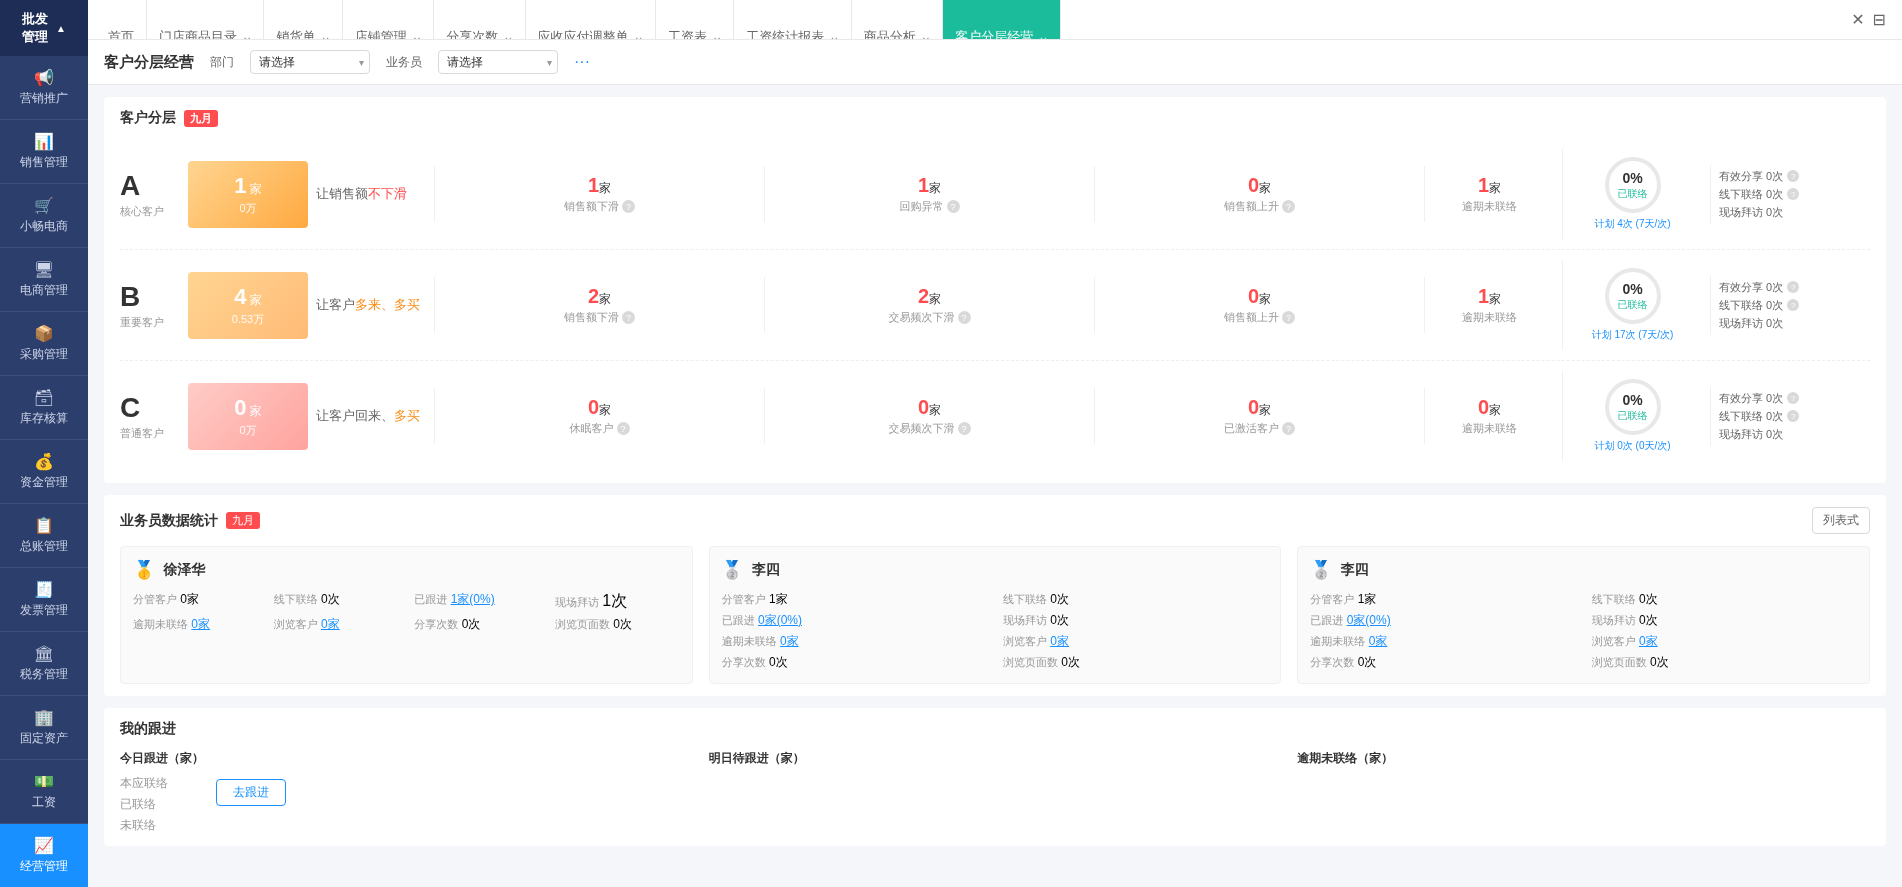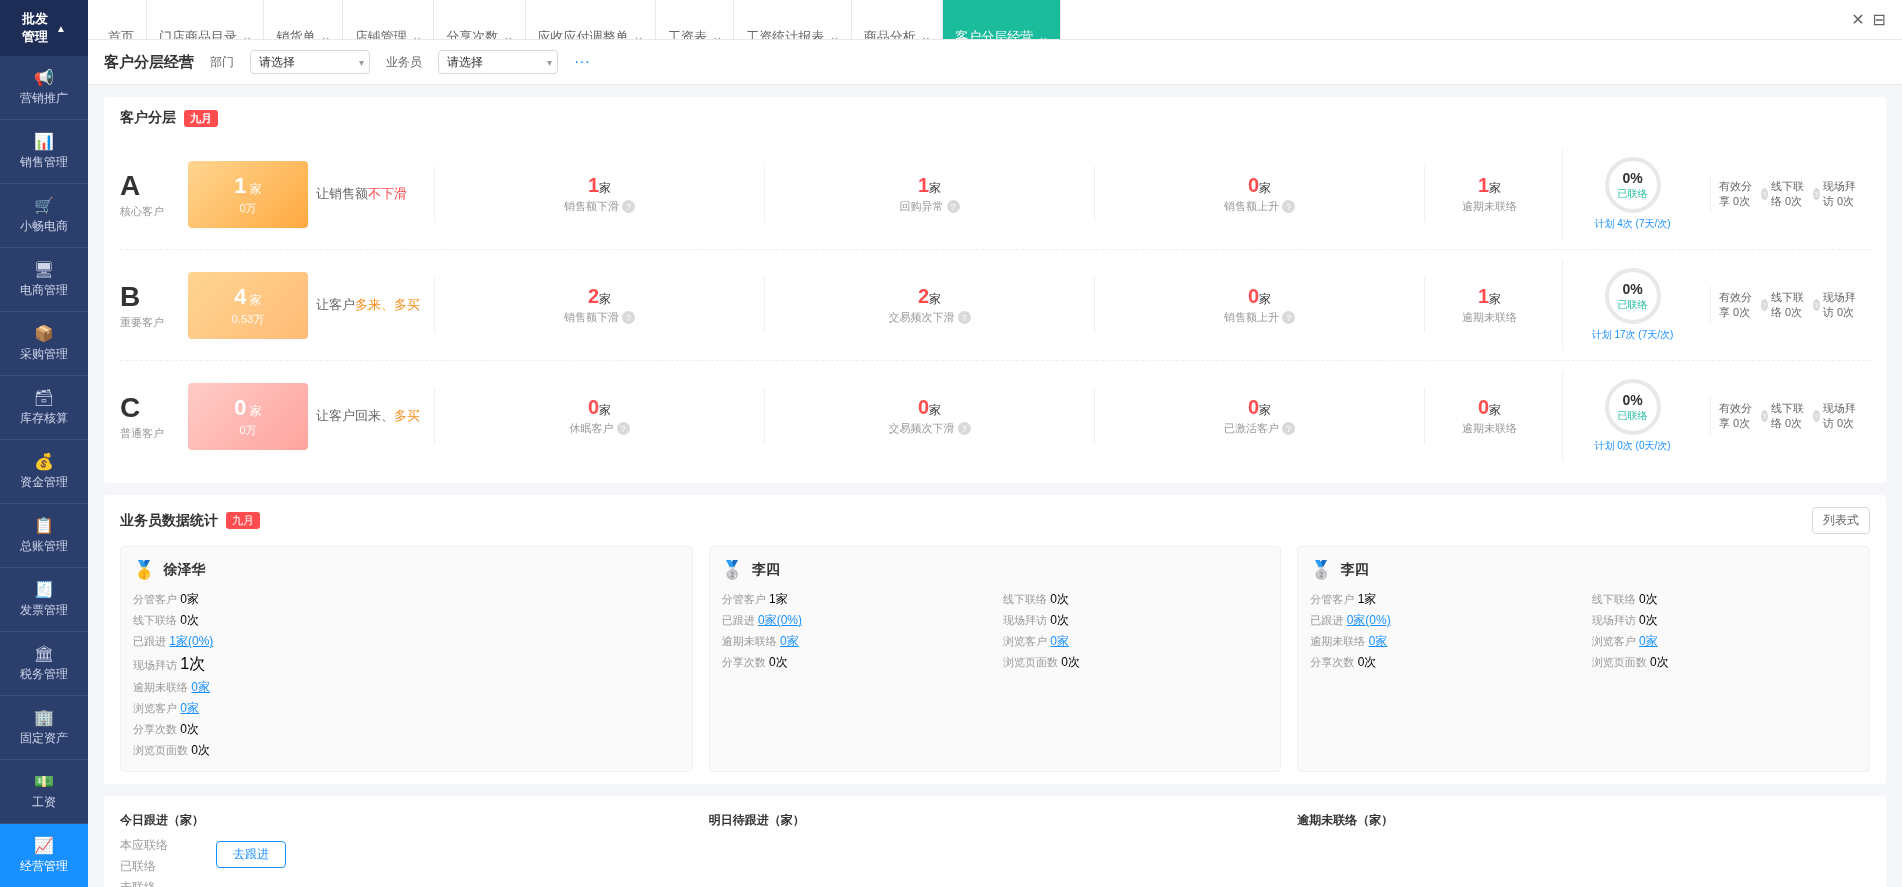--- a/index.html
+++ b/index.html
@@ -242,21 +242,21 @@
     .circle-sub { font-size: 10px; color: #1890ff; margin-top: 2px; }
 
     .extra-stats {
       width: 160px;
       flex-shrink: 0;
       padding: 4px 8px;
       border-left: 1px solid #f0f0f0;
       font-size: 11px;
       color: #666;
       display: flex;
-      flex-direction: row;
+      flex-direction: column;
       gap: 3px;
       justify-content: center;
     }
     .extra-stat-row { display: flex; align-items: center; gap: 4px; }
     .extra-stat-row .info-icon-small { width: 12px; height: 12px; border-radius: 50%; background: #d9d9d9; color: #fff; font-size: 8px; display: inline-flex; align-items: center; justify-content: center; }
 
     
     .biz-stats-grid {
       display: grid;
       grid-template-columns: repeat(3, 1fr);
@@ -621,21 +621,21 @@
         </div>
         <button class="btn-list-view">列表式</button>
       </div>
       <div class="biz-stats-grid">
 
         <div class="biz-card">
           <div class="biz-card-header">
             <span class="medal-icon">🥇</span>
             <span>徐泽华</span>
           </div>
-          <div style="display:grid;grid-template-columns:1fr;gap:4px 16px;">
+          <div style="display:grid;grid-template-columns:1fr 1fr 1fr 1fr;gap:4px 16px;">
             <div><span style="color:#999;font-size:11px;">分管客户</span> <span style="font-size:12px;">0家</span></div>
             <div><span style="color:#999;font-size:11px;">线下联络</span> <span style="font-size:12px;">0次</span></div>
             <div><span style="color:#999;font-size:11px;">已跟进</span> <span style="font-size:12px;color:#1890ff;text-decoration:underline;cursor:pointer;">1家(0%)</span></div>
             <div><span style="color:#999;font-size:11px;">现场拜访</span> <span style="font-size:16px;text-align:right;">1次</span></div>
             <div><span style="color:#999;font-size:11px;">逾期未联络</span> <span style="font-size:12px;color:#1890ff;text-decoration:underline;cursor:pointer;">0家</span></div>
             <div><span style="color:#999;font-size:11px;">浏览客户</span> <span style="font-size:12px;color:#1890ff;text-decoration:underline;cursor:pointer;">0家</span></div>
             <div><span style="color:#999;font-size:11px;">分享次数</span> <span style="font-size:12px;">0次</span></div>
             <div><span style="color:#999;font-size:11px;">浏览页面数</span> <span style="font-size:12px;">0次</span></div>
           </div>
         </div>
@@ -671,20 +671,21 @@
             <div><span style="color:#999;font-size:11px;">浏览客户</span> <span style="font-size:12px;color:#1890ff;text-decoration:underline;cursor:pointer;">0家</span></div>
             <div><span style="color:#999;font-size:11px;">分享次数</span> <span style="font-size:12px;">0次</span></div>
             <div><span style="color:#999;font-size:11px;">浏览页面数</span> <span style="font-size:12px;">0次</span></div>
           </div>
         </div>
 
       </div>
     </div>
 
     <div class="section followup-section">
+      <div class="section-title">我的跟进</div>
       <div class="bottom-row">
         <div style="display:flex;align-items:center;gap:12px;flex:1;">
           <div>
             <div style="font-size:12px;color:#333;font-weight:bold;margin-bottom:8px;">今日跟进（家）</div>
             <div style="font-size:12px;color:#999;margin-bottom:4px;"><span>本应联络</span></div>
             <div style="font-size:12px;color:#999;margin-bottom:4px;"><span>已联络</span></div>
             <div style="font-size:12px;color:#999;"><span>未联络</span></div>
           </div>
           <button class="followup-btn">去跟进</button>
         </div>

